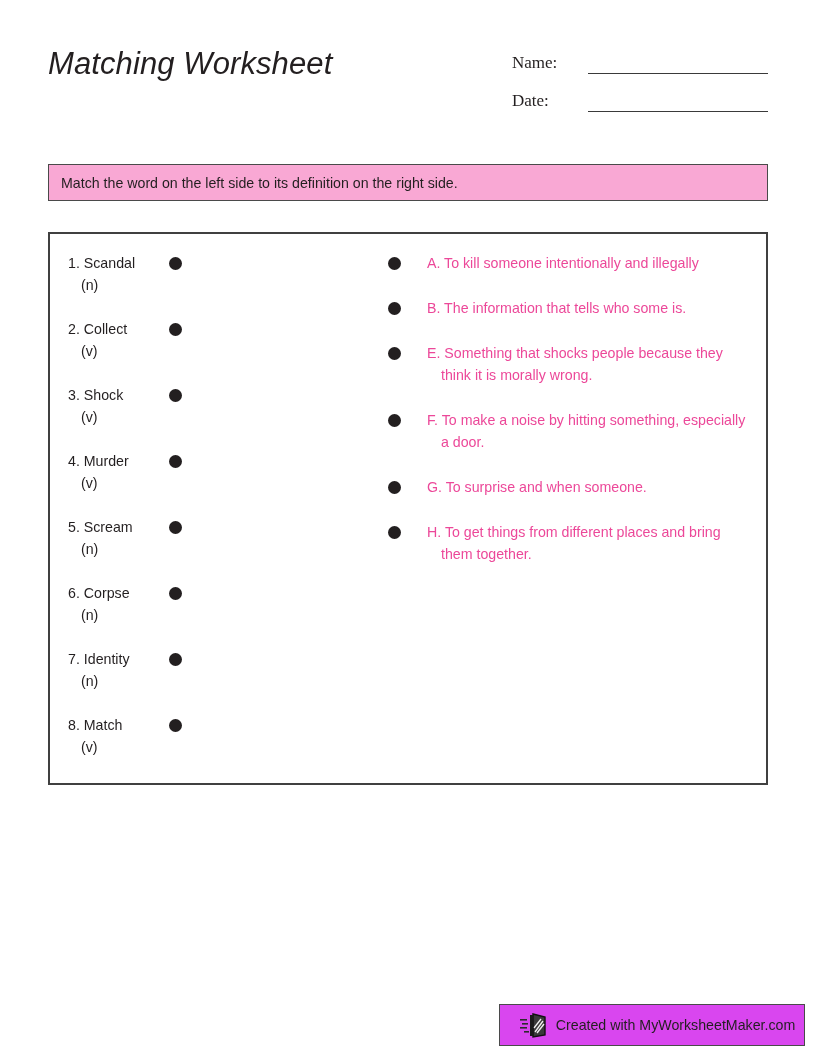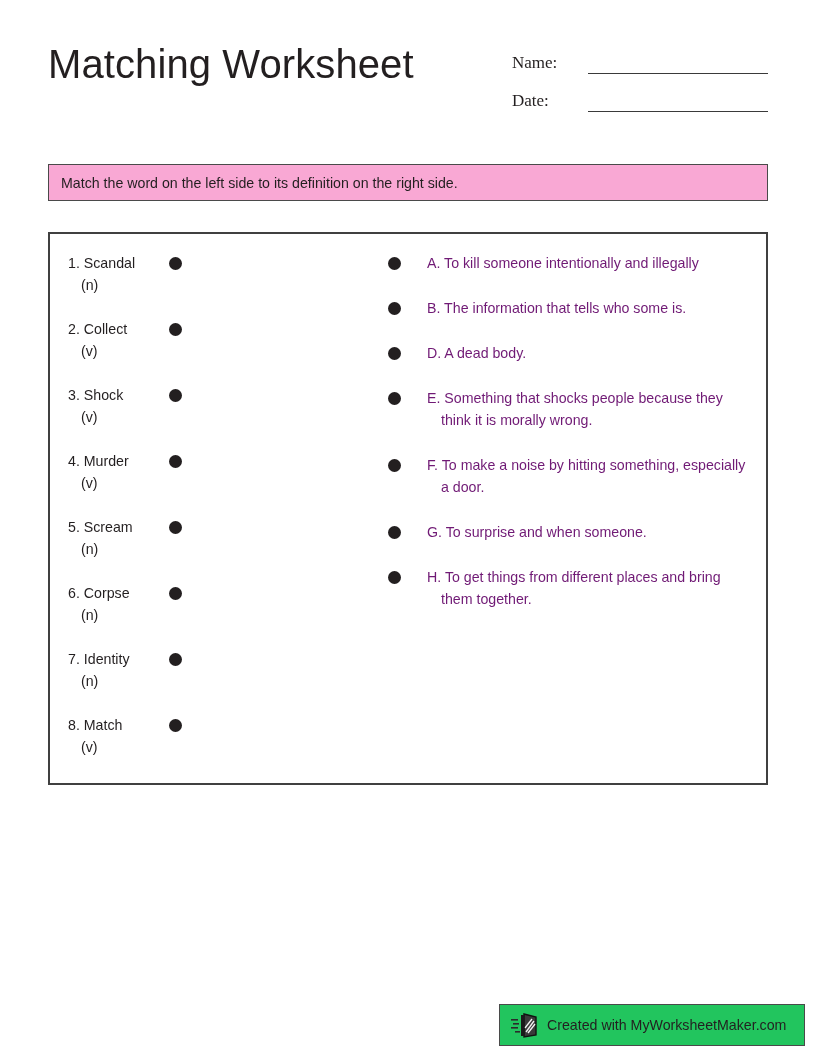--- a/index.html
+++ b/index.html
@@ -20,26 +20,27 @@
   #header {
     position: absolute;
     left: 0; right: 0;
     top: 44px;
     height: 80px;
   }
   #worksheet-title {
     position: absolute;
     left: 48px;
     top: 0px;
-    font-size: 40px;
+    font-size: 31px;
     font-weight: 400;
     letter-spacing: 0.1px;
     color: #231f20;
     line-height: 40px;
     white-space: nowrap;
+    font-style: italic;
   }
   .namedate-row {
     position: absolute;
     right: 48px;
     width: 256px;
     height: 26px;
   }
   .namedate-row.name { top: 8px; }
   .namedate-row.date { top: 46px; }
   .namedate-label {
@@ -147,37 +148,38 @@
     top: 5px;
     width: 13px;
     height: 13px;
     border-radius: 50%;
     background: #231f20;
   }
   .def-text {
     margin-left: 39px;
     font-size: 14.2px;
     line-height: 22px;
-    color: #701a75;
+    color: #ec4899;
     text-indent: -14px;
     padding-left: 14px;
   }
 
   
   #footer-badge {
     position: absolute;
     left: 499px;
     top: 1004px;
     width: 306px;
     height: 42px;
     box-sizing: border-box;
     border: 1.3px solid #4a4a4a;
-    background: #22c55e;
+    background: #d946ef;
     display: flex;
     align-items: center;
+    justify-content: center;
   }
   #footer-logo {
     margin-left: 11px;
     width: 30px;
     height: 26px;
     flex: none;
   }
   #footer-text {
     margin-left: 6px;
     font-size: 14.2px;
@@ -243,24 +245,20 @@
       </div>
     </div>
   <div id="right-column">
       <div class="def-row">
         <span class="def-dot"></span>
         <div class="def-text"><span>A.</span> <span>To kill someone intentionally and illegally</span></div>
       </div>
       <div class="def-row">
         <span class="def-dot"></span>
         <div class="def-text"><span>B.</span> <span>The information that tells who some is.</span></div>
-      </div>
-      <div class="def-row">
-        <span class="def-dot"></span>
-        <div class="def-text"><span>D.</span> <span>A dead body.</span></div>
       </div>
       <div class="def-row">
         <span class="def-dot"></span>
         <div class="def-text"><span>E.</span> <span>Something that shocks people because they think it is morally wrong.</span></div>
       </div>
       <div class="def-row">
         <span class="def-dot"></span>
         <div class="def-text"><span>F.</span> <span>To make a noise by hitting something, especially a door.</span></div>
       </div>
       <div class="def-row">

